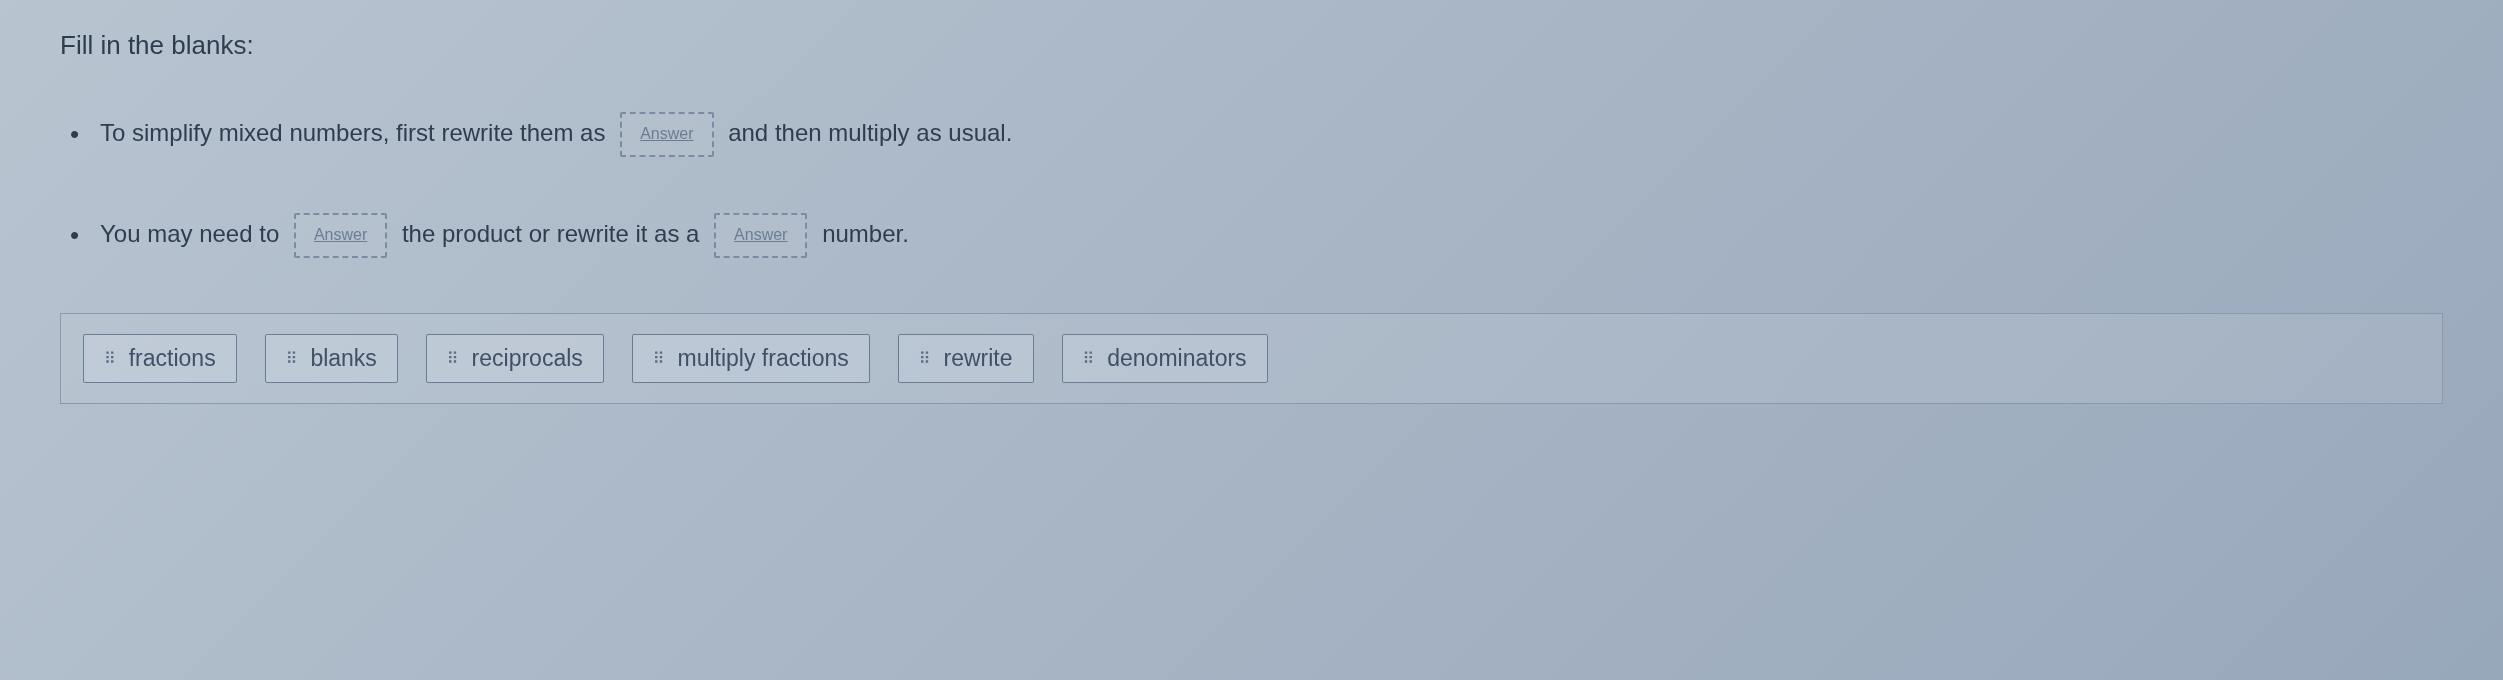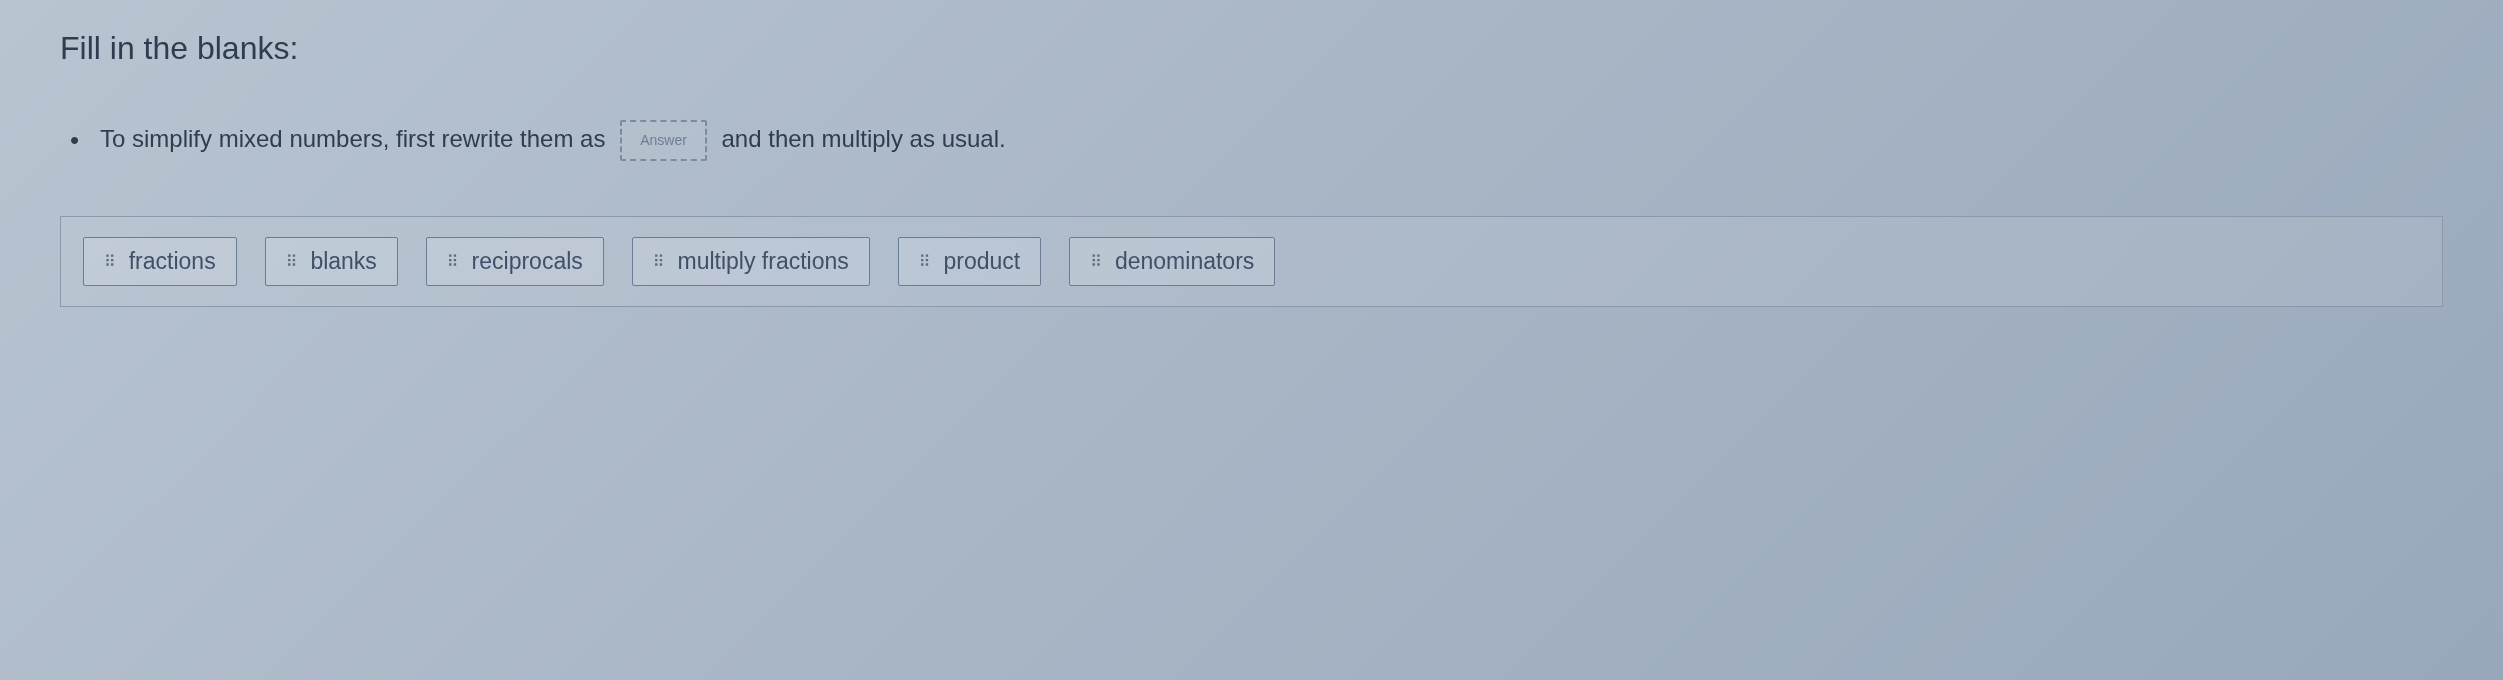--- a/index.html
+++ b/index.html
@@ -9,21 +9,21 @@
     }
     body {
       font-family: -apple-system, BlinkMacSystemFont, 'Segoe UI', Arial, sans-serif;
       background: linear-gradient(135deg, #b8c4d0 0%, #a8b5c5 50%, #98a8bb 100%);
       padding: 30px 60px;
       color: #3a4758;
       font-size: 24px;
       min-height: 680px;
     }
     .instruction {
-      font-size: 32px;
+      font-size: 26px;
       color: #2f3d50;
       margin-bottom: 50px;
     }
     .bullets {
       list-style: none;
       padding-left: 40px;
     }
     .bullet-item {
       position: relative;
       margin-bottom: 55px;
@@ -39,25 +39,26 @@
       font-size: 26px;
     }
     .bullet-text {
       display: inline;
     }
     .answer-dropzone {
       display: inline-block;
       border: 2px dashed #7a8ba3;
       padding: 6px 18px;
       color: #6b7d95;
-      font-size: 14px;
+      font-size: 16px;
       vertical-align: middle;
       margin: 0 8px;
       border-radius: 2px;
       background: rgba(255,255,255,0.05);
+      text-decoration: underline;
     }
     .answer-bank {
       border: 1px solid #8a99ae;
       padding: 20px 22px;
       margin-top: 30px;
       display: flex;
       gap: 28px;
       flex-wrap: wrap;
       background: rgba(200,210,222,0.2);
     }
@@ -85,20 +86,27 @@
 <body>
 
 <div class="instruction">Fill in the blanks:</div>
 
 <ul class="bullets">
   <li class="bullet-item">
     <span class="bullet-text">To simplify mixed numbers, first rewrite them as</span>
     <span class="answer-dropzone">Answer</span>
     <span class="bullet-text">and then multiply as usual.</span>
   </li>
+  <li class="bullet-item">
+    <span class="bullet-text">You may need to</span>
+    <span class="answer-dropzone">Answer</span>
+    <span class="bullet-text">the product or rewrite it as a</span>
+    <span class="answer-dropzone">Answer</span>
+    <span class="bullet-text">number.</span>
+  </li>
 </ul>
 
 <div class="answer-bank">
   <div class="answer-chip">
     <span class="drag-handle">⠿</span>
     <span>fractions</span>
   </div>
   <div class="answer-chip">
     <span class="drag-handle">⠿</span>
     <span>blanks</span>
@@ -106,19 +114,19 @@
   <div class="answer-chip">
     <span class="drag-handle">⠿</span>
     <span>reciprocals</span>
   </div>
   <div class="answer-chip">
     <span class="drag-handle">⠿</span>
     <span>multiply fractions</span>
   </div>
   <div class="answer-chip">
     <span class="drag-handle">⠿</span>
-    <span>product</span>
+    <span>rewrite</span>
   </div>
   <div class="answer-chip">
     <span class="drag-handle">⠿</span>
     <span>denominators</span>
   </div>
 </div>
 
 </body></html>

